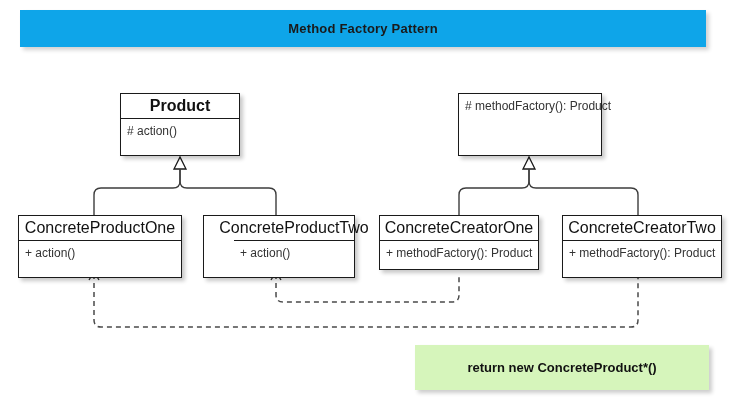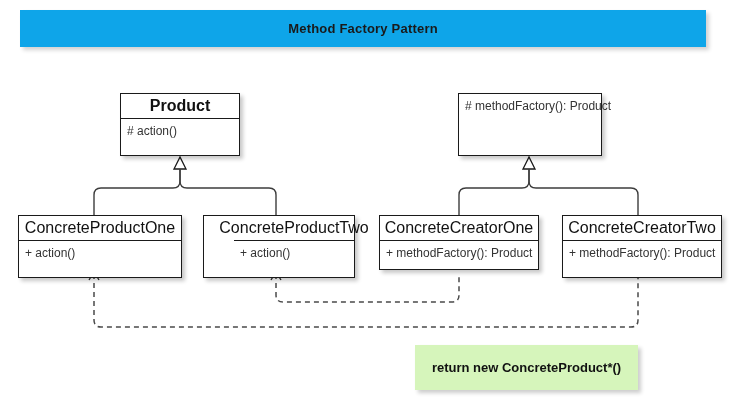--- a/index.html
+++ b/index.html
@@ -185,17 +185,17 @@
     </div>
   </div>
 
   <div class="uml-class" style="left:538px; top:215px; width:160px; height:63px;margin-left:24px;">
     <div class="cls-name">ConcreteCreatorTwo</div>
     <div class="cls-members">
       <div class="member">+ methodFactory(): Product</div>
     </div>
   </div>
 
-  <div class="note-box" style="left:415px; top:345px; width:223px; height:45px;text-align:center;">
+  <div class="note-box" style="left:415px; top:345px; width:294px; height:45px;text-align:center;">
     <span class="note-text">return new ConcreteProduct*()</span>
   </div>
 
 </div>
 
 </body></html>

